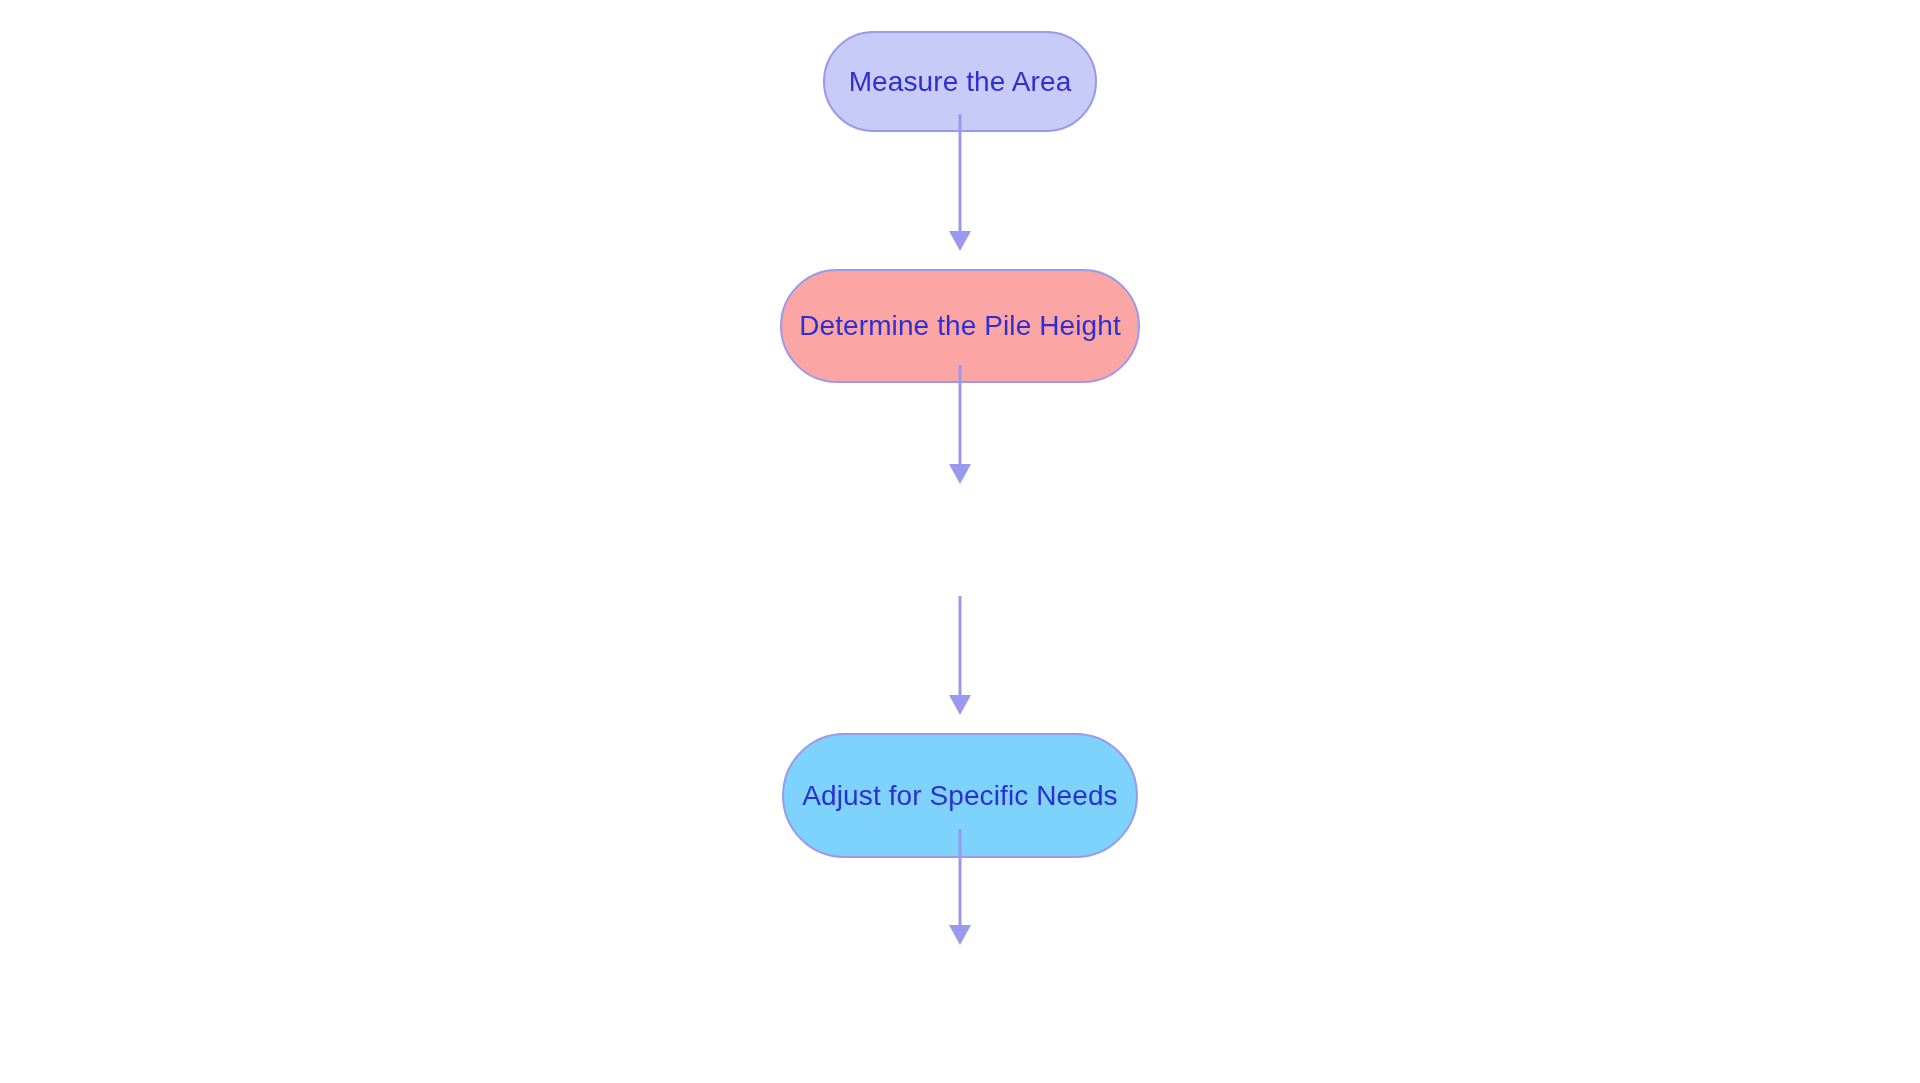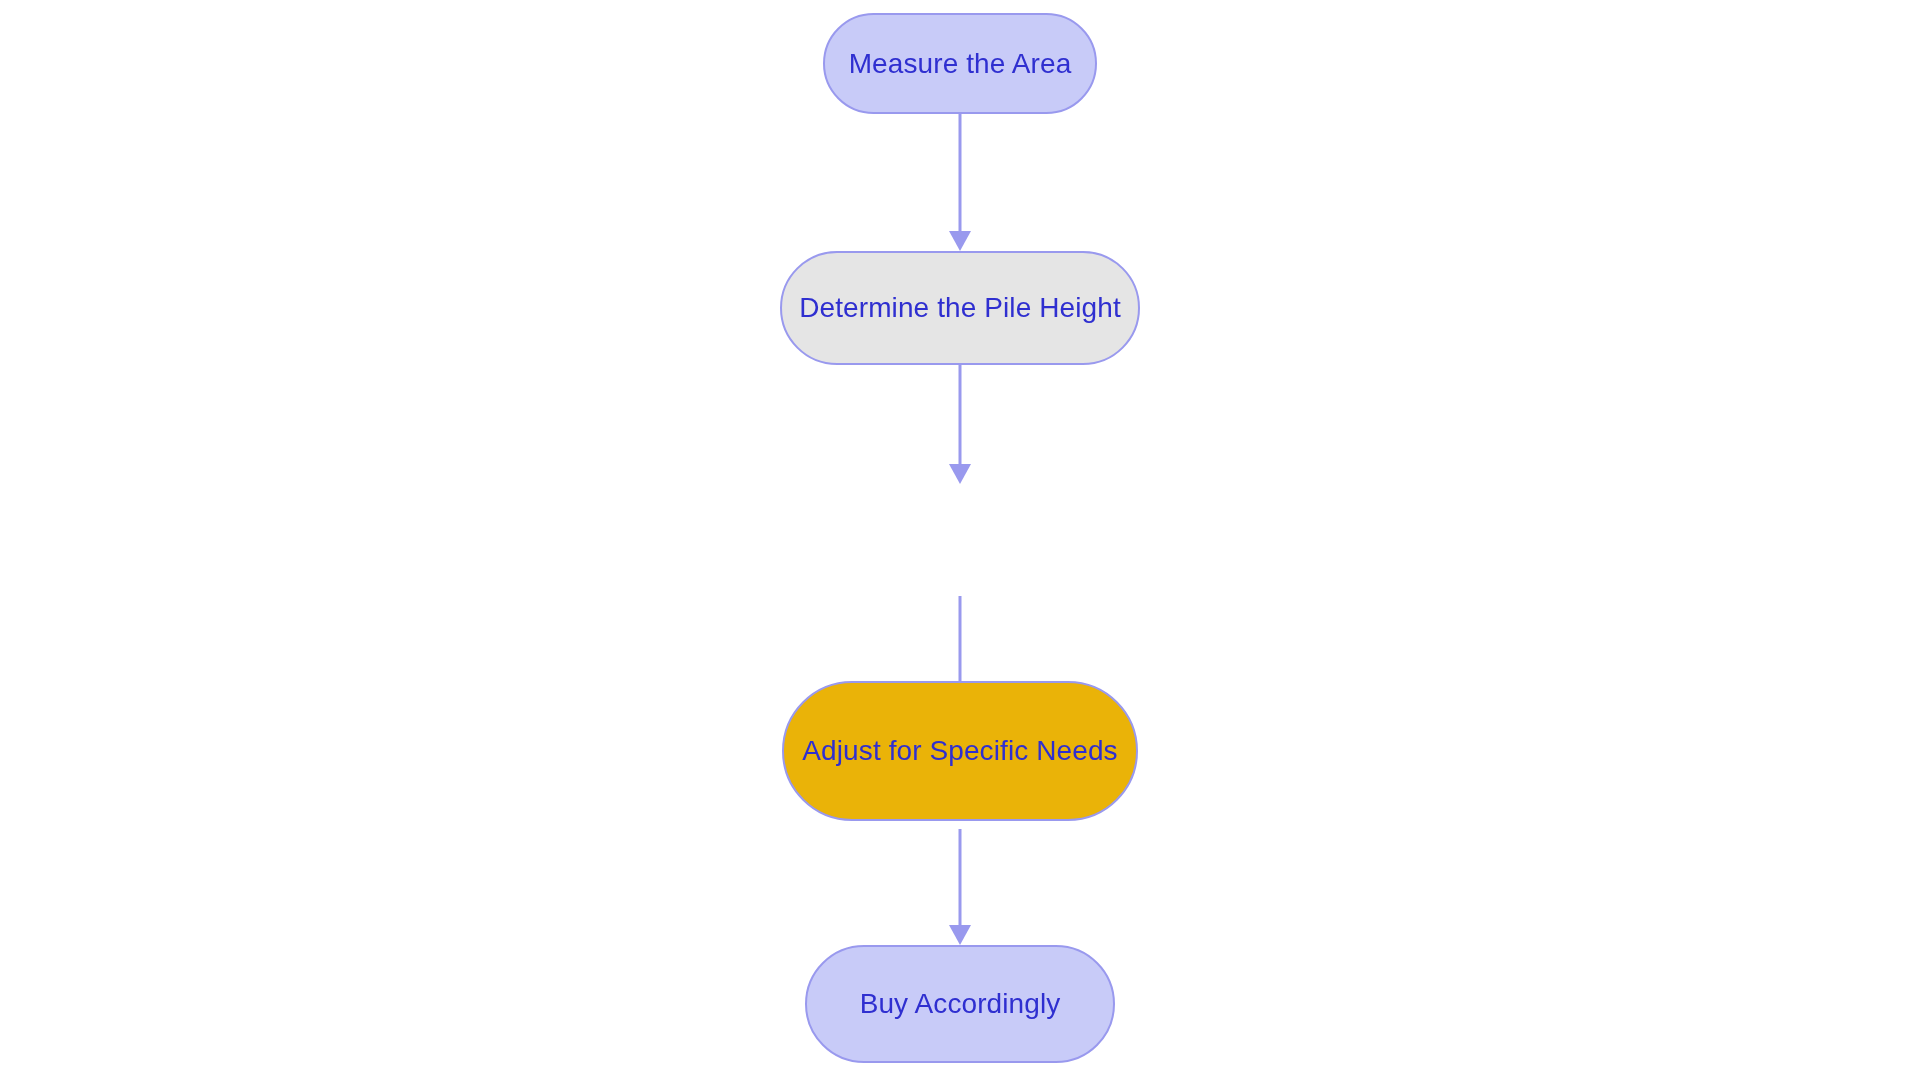--- a/index.html
+++ b/index.html
@@ -23,20 +23,21 @@
     position: absolute;
     box-sizing: border-box;
     display: flex;
     align-items: center;
     justify-content: center;
     background: #c8cbf8;
     border: 2px solid #9999ee;
     border-radius: 9999px;
     left: 50%;
     transform: translateX(-50%);
+    margin-top: 18px;
   }
   .flow-node-label {
     color: #2f2fd0;
     font-family: "Liberation Sans", sans-serif;
     font-size: 28px;
     font-weight: 400;
     line-height: 1;
     letter-spacing: 0.1px;
     white-space: nowrap;
     text-align: center;
@@ -74,41 +75,38 @@
 
   <div class="flow-node" style="width: 274px; height: 101px; top: 13px; background: rgb(200, 203, 248); border-color: rgb(153, 153, 238);">
     <span class="flow-node-label" style="color: rgb(47, 47, 208);">Measure the Area</span>
   </div>
 
   <div class="flow-connector" style="top: 114px; height: 137px;">
     <div class="flow-connector-line" style="height: 117px; background: rgb(153, 153, 238);"></div>
     <div class="flow-connector-head" style="border-top-color: rgb(153, 153, 238);"></div>
   </div>
 
-  <div class="flow-node" style="width: 360px; height: 114px; top: 251px; background: #e5e5e5; border-color: rgb(153, 153, 238);">
+  <div class="flow-node" style="width: 360px; height: 114px; top: 251px; background: #fca5a5; border-color: rgb(153, 153, 238);">
     <span class="flow-node-label" style="color: rgb(47, 47, 208);">Determine the Pile Height</span>
   </div>
 
   <div class="flow-connector" style="top: 365px; height: 119px;">
     <div class="flow-connector-line" style="height: 99px; background: rgb(153, 153, 238);"></div>
     <div class="flow-connector-head" style="border-top-color: rgb(153, 153, 238);"></div>
   </div>
 
 
   <div class="flow-connector" style="top: 596px; height: 119px;">
     <div class="flow-connector-line" style="height: 99px; background: rgb(153, 153, 238);"></div>
     <div class="flow-connector-head" style="border-top-color: rgb(153, 153, 238);"></div>
   </div>
 
-  <div class="flow-node" style="width: 356px; height: 140px; top: 681px; background: #eab308; border-color: rgb(153, 153, 238);">
+  <div class="flow-node" style="width: 356px; height: 125px; top: 715px; background: #7dd3fc; border-color: rgb(153, 153, 238);">
     <span class="flow-node-label" style="color: rgb(47, 47, 208);">Adjust for Specific Needs</span>
   </div>
 
   <div class="flow-connector" style="top: 829px; height: 116px;">
     <div class="flow-connector-line" style="height: 96px; background: rgb(153, 153, 238);"></div>
     <div class="flow-connector-head" style="border-top-color: rgb(153, 153, 238);"></div>
   </div>
 
-  <div class="flow-node" style="width: 310px; height: 118px; top: 945px; background: rgb(200, 203, 248); border-color: rgb(153, 153, 238);">
-    <span class="flow-node-label" style="color: rgb(47, 47, 208);">Buy Accordingly</span>
-  </div>
 
 </div>
 
 </body></html>

